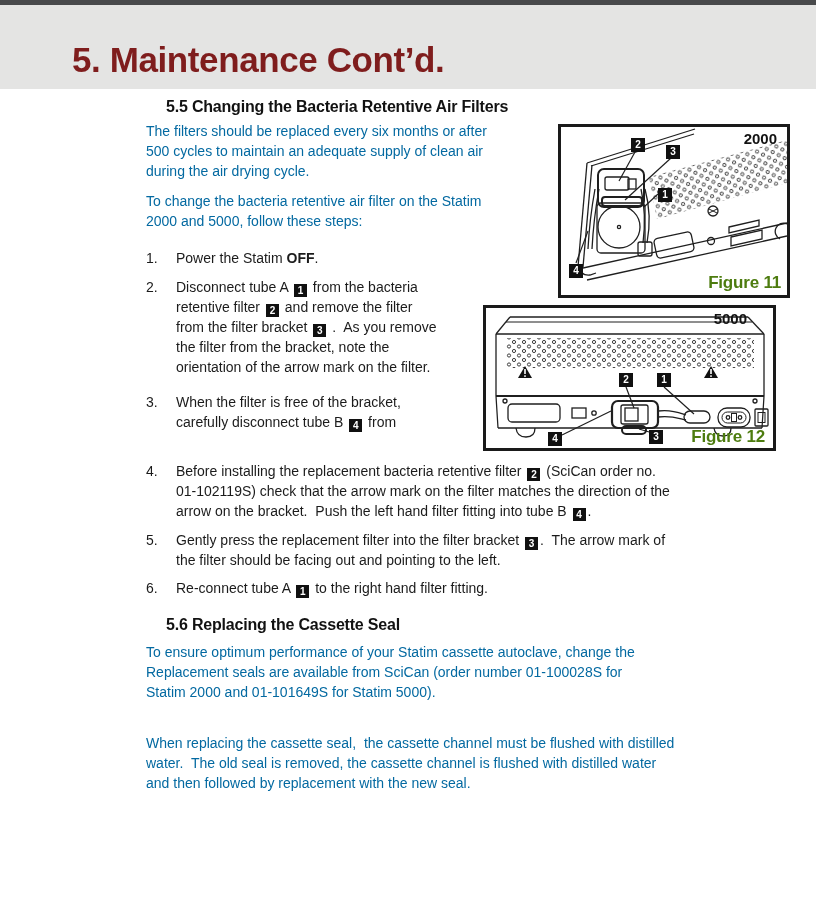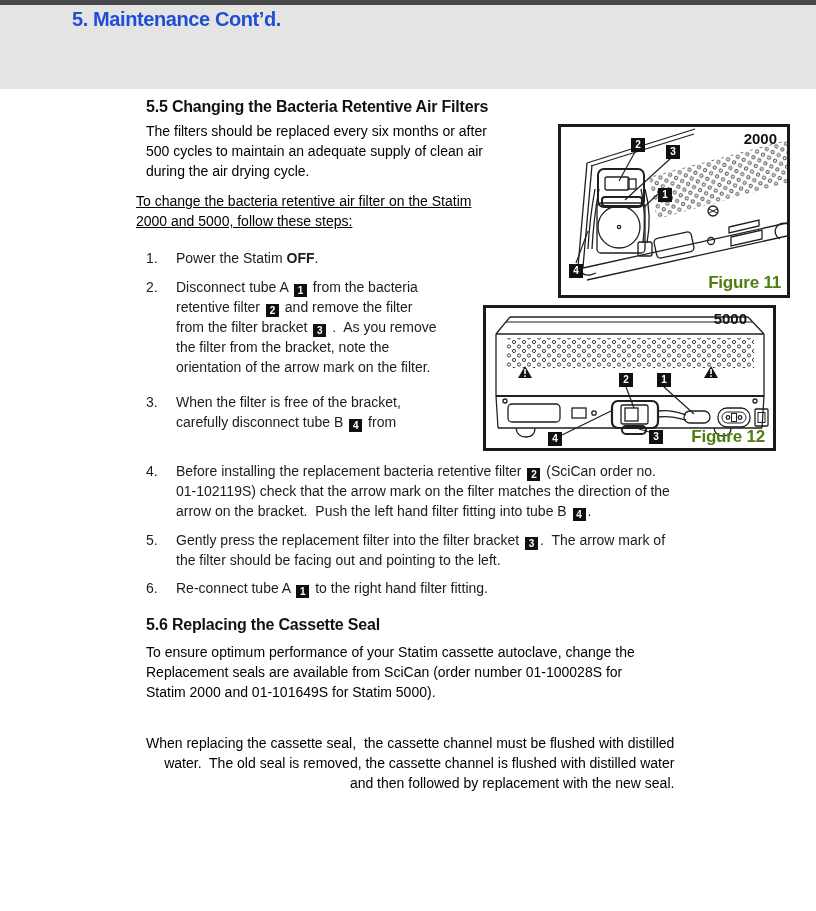--- a/index.html
+++ b/index.html
@@ -5,24 +5,24 @@
   html,body{margin:0;padding:0;}
   body{
     width:816px;height:911px;position:relative;background:#ffffff;
     font-family:"Liberation Sans", sans-serif;color:#161616;overflow:hidden;
     -webkit-font-smoothing:antialiased;
   }
   .abs{position:absolute;}
   
   #top-bar{left:0;top:0;width:816px;height:5px;background:#48494b;}
   #header-band{left:0;top:5px;width:816px;height:84px;background:#e4e4e3;}
-  #page-title{left:72px;top:8px;font-size:20px;font-weight:bold;letter-spacing:-0.4px;color:#1d4ed8;}
+  #page-title{left:72px;top:40px;font-size:35px;font-weight:bold;letter-spacing:-0.4px;color:#7f1d1d;}
   
-  .h2{font-size:16px;font-weight:bold;letter-spacing:-0.2px;color:#121212;}
-  .para{font-size:14px;color:#000000;}
+  .h2{font-size:16px;font-weight:bold;letter-spacing:-0.2px;color:#121212;margin-left:20px;}
+  .para{font-size:14px;color:#0369a1;}
   .line{white-space:pre;height:20px;line-height:20px;}
   .step{font-size:14px;color:#1b1b1b;}
   .step .num{position:absolute;left:0;top:0;height:20px;line-height:20px;}
   .step .lines{margin-left:30px;}
   strong{font-weight:bold;}
   .mk{
     display:inline-block;width:13px;height:13px;background:#101010;color:#ffffff;
     font-weight:bold;font-size:10px;line-height:13px;text-align:center;
     vertical-align:-2px;margin:0 2px;
   }
@@ -42,21 +42,21 @@
 <div id="top-bar" class="abs"></div>
 <div id="header-band" class="abs"></div>
 <div id="page-title" class="abs">5. Maintenance Cont’d.</div>
 
 <div class="abs h2" style="left:146px;top:98px;">5.5 Changing the Bacteria Retentive Air Filters</div>
 <div class="abs para" style="left:146px;top:121px;">
     <div class="line">The filters should be replaced every six months or after</div>
     <div class="line">500 cycles to maintain an adequate supply of clean air</div>
     <div class="line">during the air drying cycle.</div>
   </div>
-<div class="abs para" style="left:136px;top:191px;text-decoration:underline;">
+<div class="abs para" style="left:146px;top:191px;">
     <div class="line">To change the bacteria retentive air filter on the Statim</div>
     <div class="line">2000 and 5000, follow these steps:</div>
   </div>
 
 <div class="abs step" style="left:146px;top:248px;">
   <span class="num">1.</span>
   <div class="lines">
       <div class="line">Power the Statim <strong>OFF</strong>.</div>
     </div>
 </div>
@@ -98,21 +98,21 @@
       <div class="line">Re-connect tube A <span class="mk">1</span> to the right hand filter fitting.</div>
     </div>
 </div>
 
 <div class="abs h2" style="left:146px;top:616px;">5.6 Replacing the Cassette Seal</div>
 <div class="abs para" style="left:146px;top:642px;">
     <div class="line">To ensure optimum performance of your Statim cassette autoclave, change the</div>
     <div class="line">Replacement seals are available from SciCan (order number 01-100028S for</div>
     <div class="line">Statim 2000 and 01-101649S for Statim 5000).</div>
   </div>
-<div class="abs para" style="left:146px;top:733px;text-align:right;">
+<div class="abs para" style="left:146px;top:733px;">
     <div class="line">When replacing the cassette seal,  the cassette channel must be flushed with distilled</div>
     <div class="line">water.  The old seal is removed, the cassette channel is flushed with distilled water</div>
     <div class="line">and then followed by replacement with the new seal.</div>
   </div>
 
 <div class="abs figure-box" style="left:558px;top:124px;width:226px;height:168px;">
   <svg width="226" height="168" viewBox="0 0 226 168">
     <defs>
       <pattern id="dots11" width="10" height="9" patternUnits="userSpaceOnUse" patternTransform="rotate(-15)">
         <circle cx="3" cy="2.5" r="1.6" fill="none" stroke="#2a2a2a" stroke-width="0.9"></circle>

